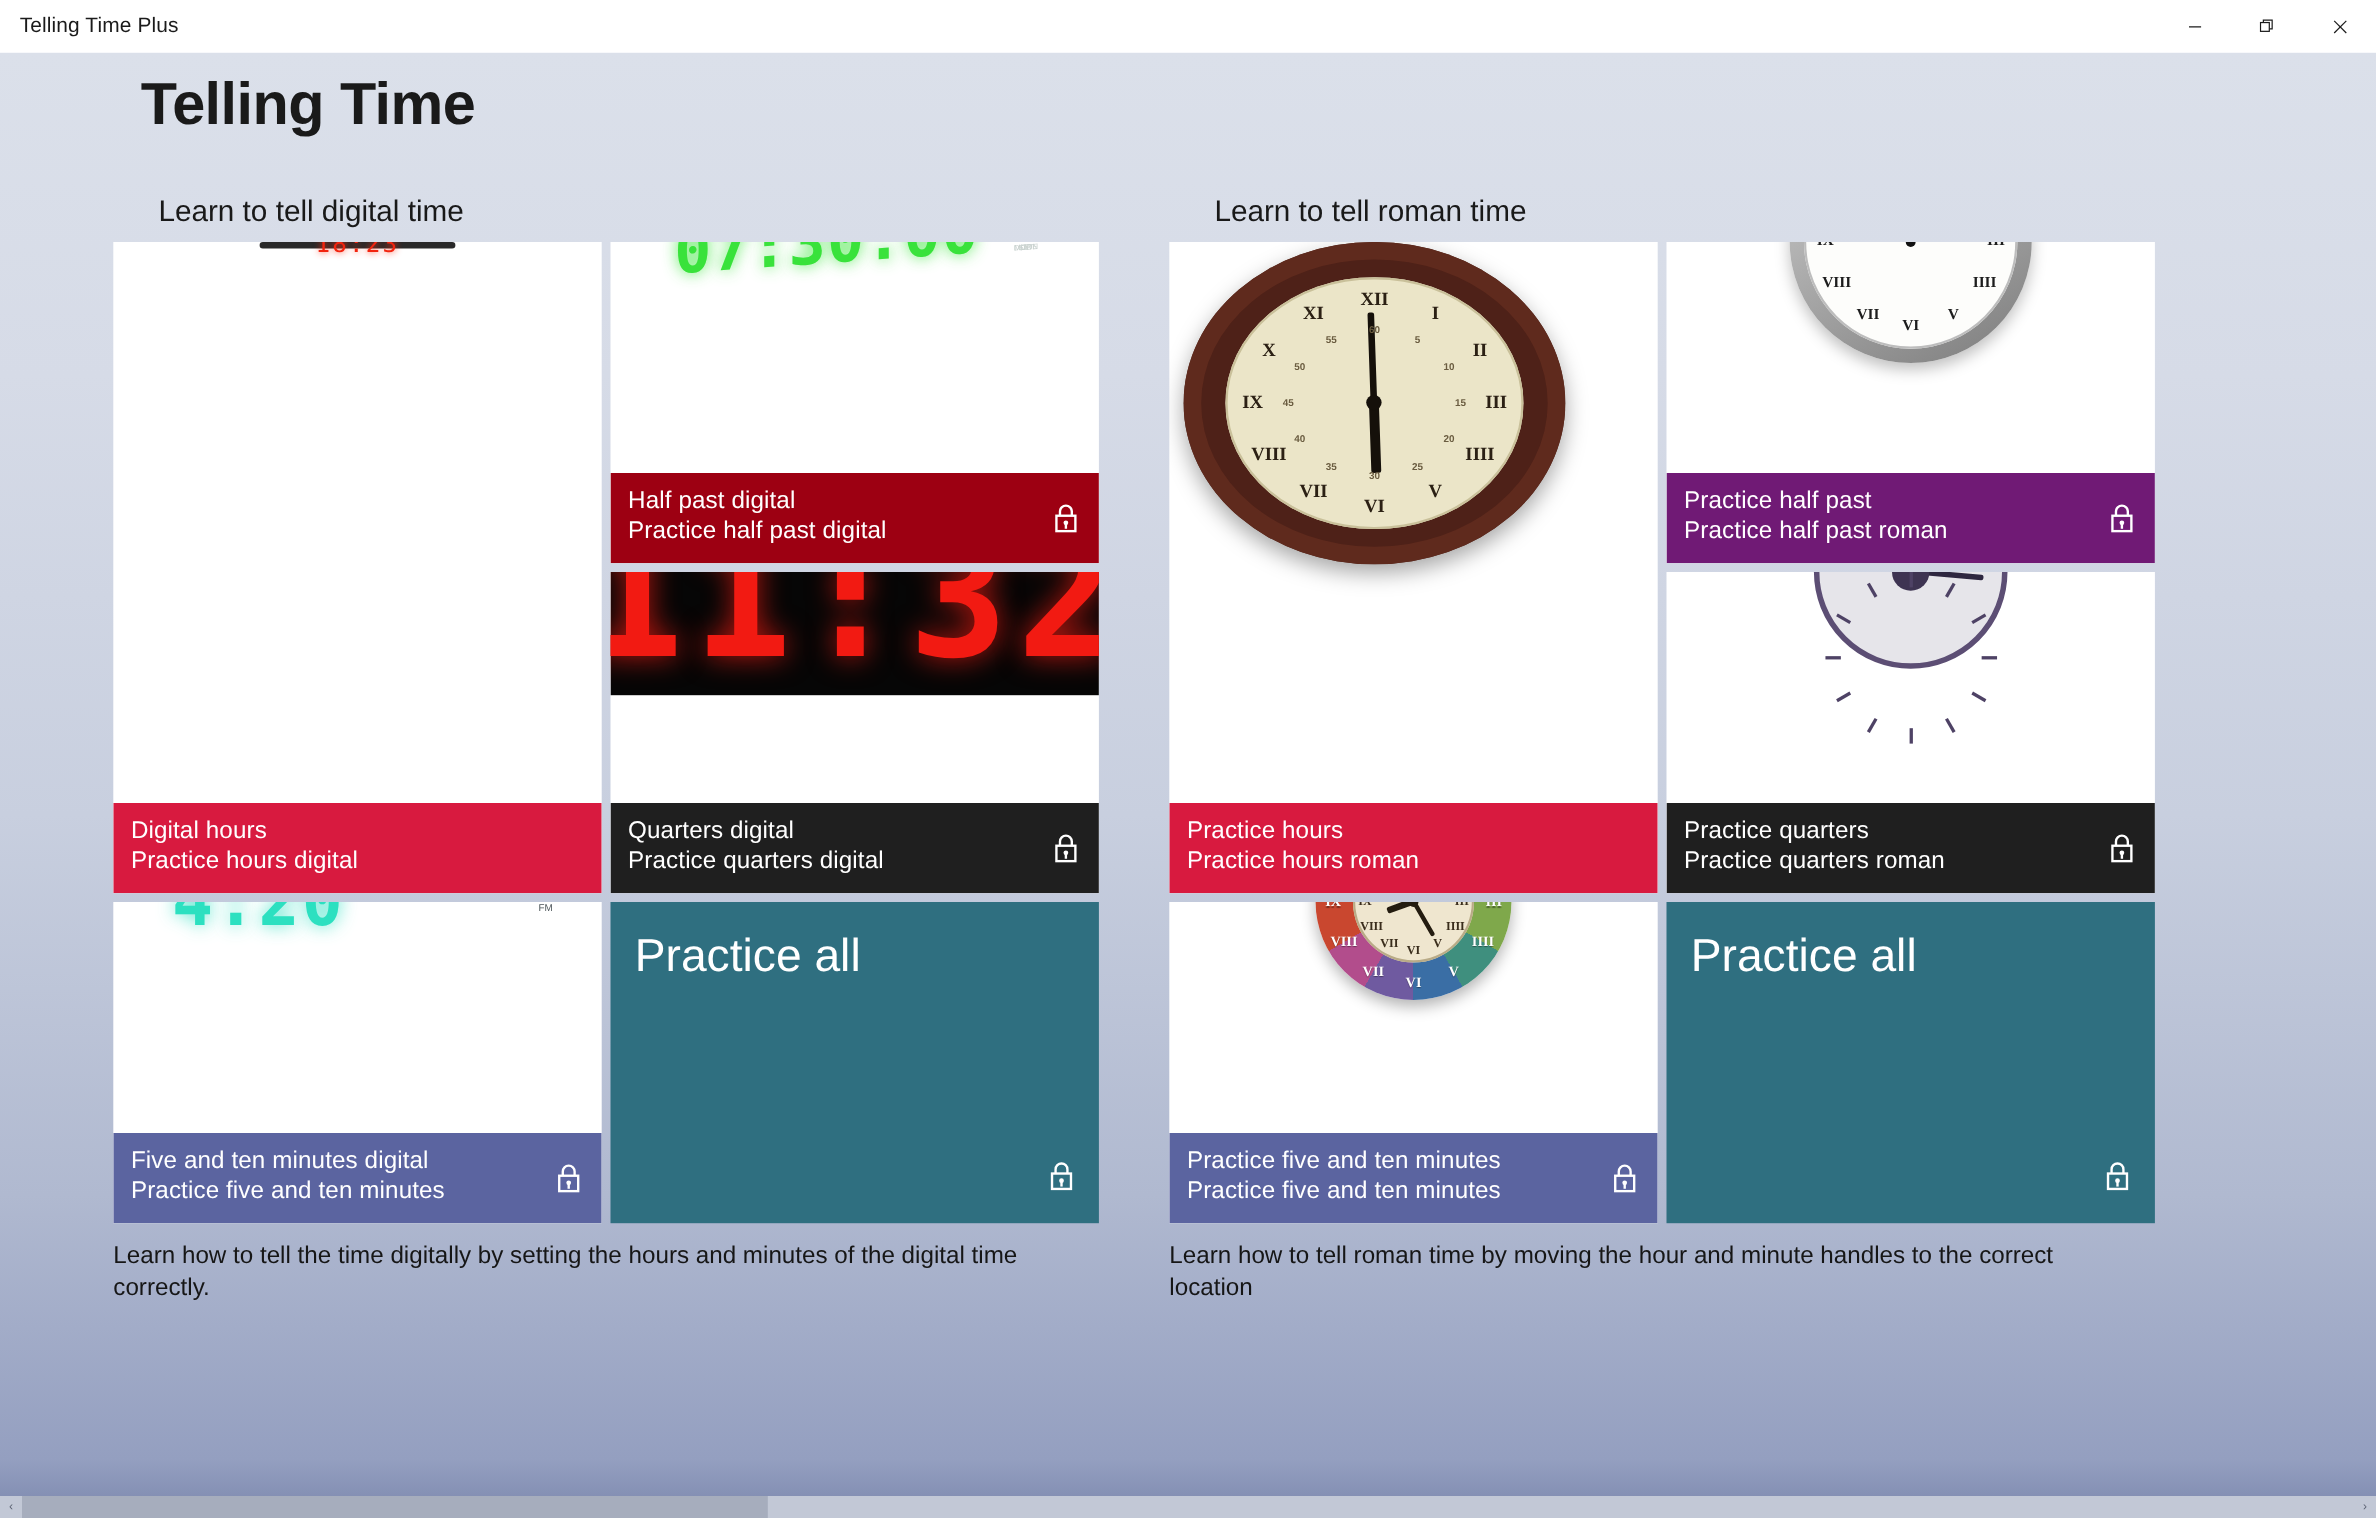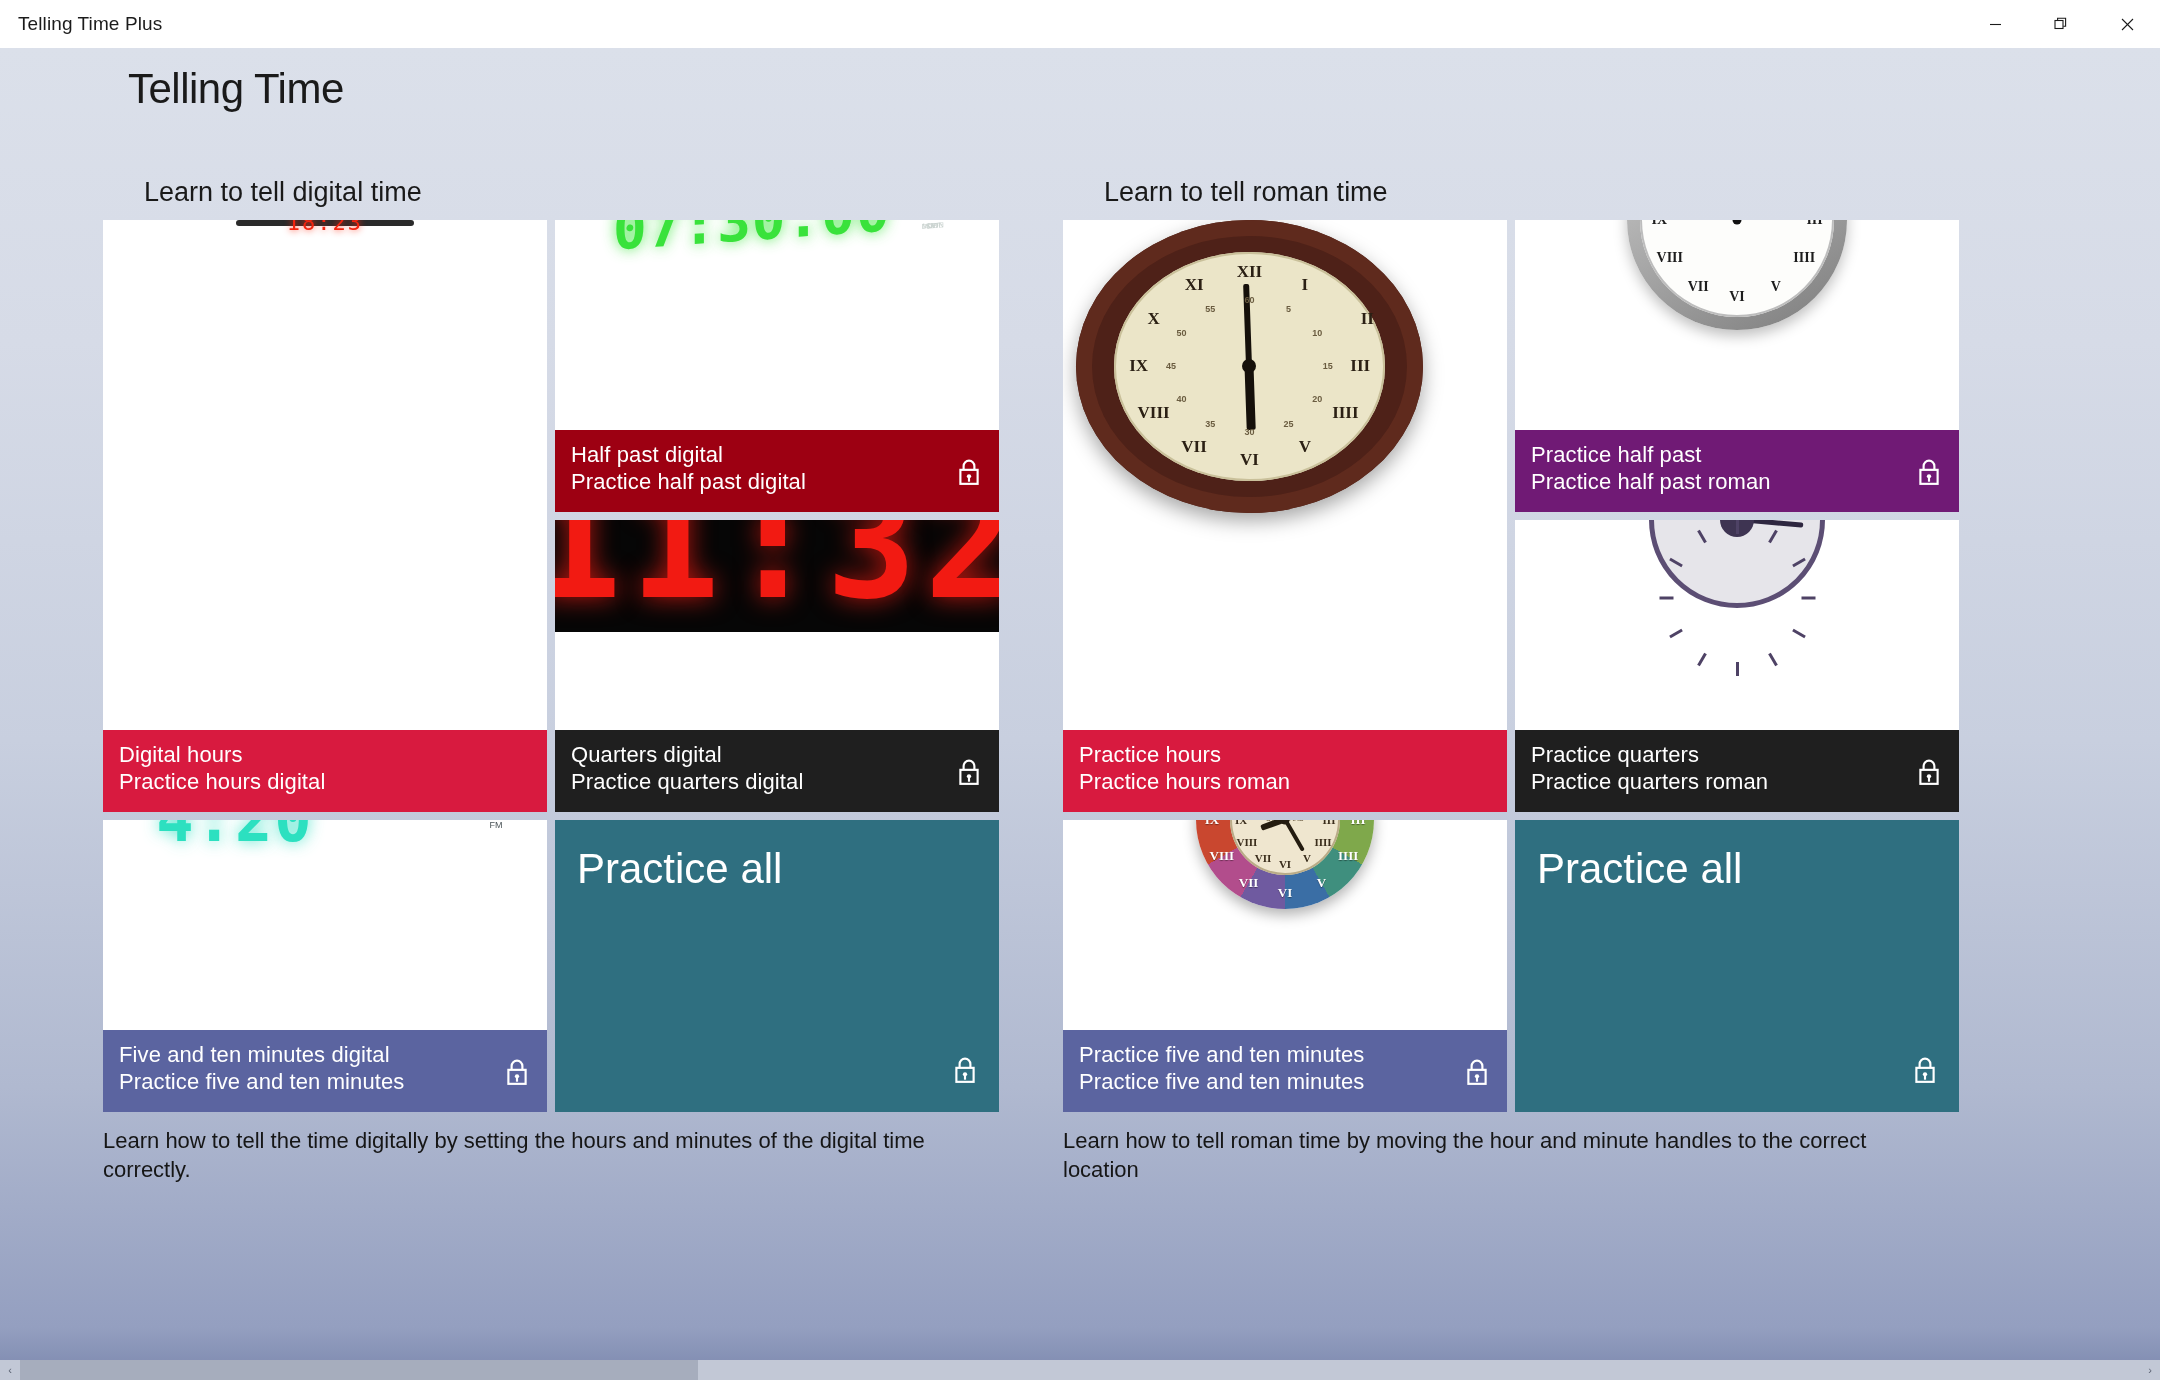--- a/index.html
+++ b/index.html
@@ -42,22 +42,22 @@
         #b0b9d0 78%,
         #949fc0 96%,
         #7b87ad 100%);
     overflow: hidden;
   }
 
   
   .page-title {
     position: absolute;
     left: 128px; top: 20px;
-    font-size: 42px;
-    font-weight: 400;
+    font-size: 54px;
+    font-weight: 700;
     color: #1a1a1a;
     letter-spacing: -0.5px;
     line-height: 1;
   }
 
   
   .groups {
     position: absolute;
     top: 130px;
     left: 0;
@@ -608,21 +608,21 @@
             <div class="g1-hair"></div>
               <div class="g1-head"></div>
             <div class="g2-hair"></div>
               <div class="g2-head"></div>
             <div class="bigclock">
               <div class="face" id="roman-face-1">
                 <div class="minute-hand"></div>
                 <div class="hour-hand"></div>
                 <div class="pin"></div>
               <div class="num" style="left: 70.5%; top: 14.493%;">I</div>
-                  <div class="num" style="left: 85.507%; top: 29.5%; margin-left: 22px;">II</div>
+                  <div class="num" style="left: 85.507%; top: 29.5%;">II</div>
                   <div class="num" style="left: 91%; top: 50%;">III</div>
                   <div class="num" style="left: 85.507%; top: 70.5%;">IIII</div>
                   <div class="num" style="left: 70.5%; top: 85.507%;">V</div>
                   <div class="num" style="left: 50%; top: 91%;">VI</div>
                   <div class="num" style="left: 29.5%; top: 85.507%;">VII</div>
                   <div class="num" style="left: 14.493%; top: 70.5%;">VIII</div>
                   <div class="num" style="left: 9%; top: 50%;">IX</div>
                   <div class="num" style="left: 14.493%; top: 29.5%;">X</div>
                   <div class="num" style="left: 29.5%; top: 14.493%;">XI</div>
                   <div class="num" style="left: 50%; top: 9%;">XII</div>

